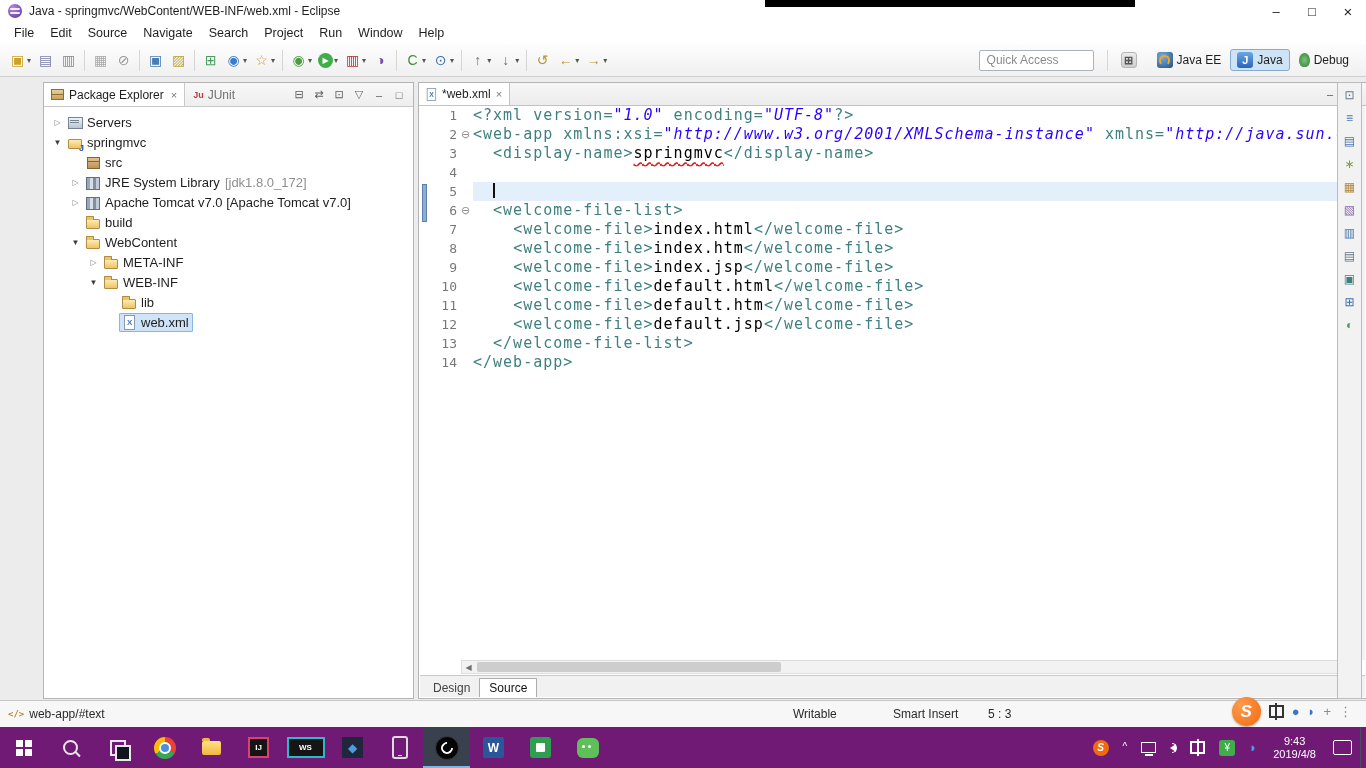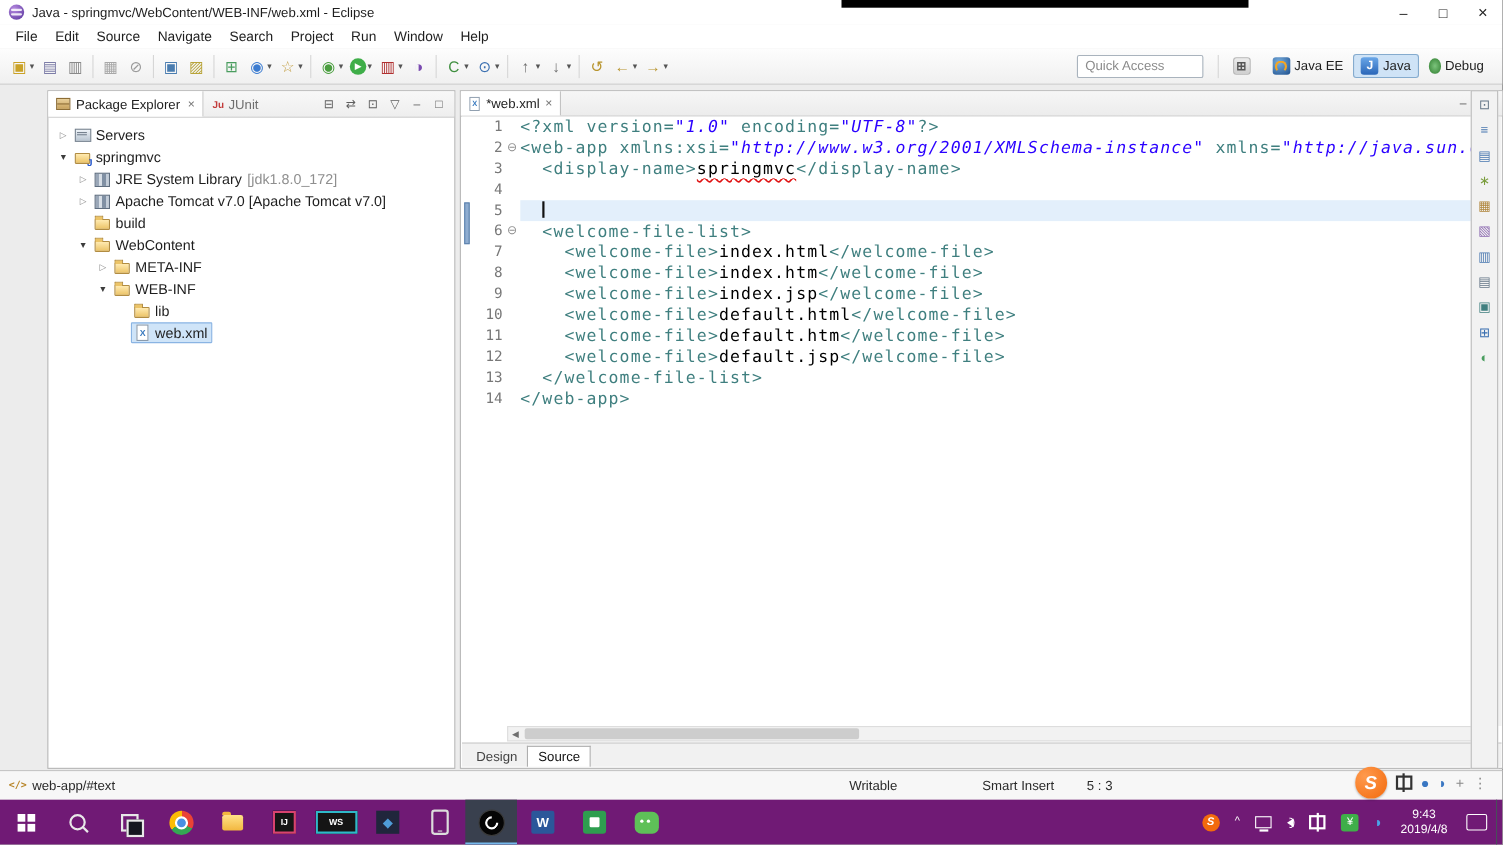--- a/index.html
+++ b/index.html
@@ -318,20 +318,27 @@
           </span>
         </div>
         <div class="tree-row" style="padding-left: 6px;">
           <span class="tree-arrow exp">▼</span>
           <span class="row-inner">
             <span class="ticon ticon-project"></span>
             <span class="tree-label">springmvc</span>
           </span>
         </div>
         <div class="tree-row" style="padding-left: 24px;">
+          <span class="tree-arrow"></span>
+          <span class="row-inner">
+            <span class="ticon ticon-src"></span>
+            <span class="tree-label">src</span>
+          </span>
+        </div>
+        <div class="tree-row" style="padding-left: 24px;">
           <span class="tree-arrow">▷</span>
           <span class="row-inner">
             <span class="ticon ticon-library"></span>
             <span class="tree-label">JRE System Library</span>
             <span class="tree-deco">[jdk1.8.0_172]</span>
           </span>
         </div>
         <div class="tree-row" style="padding-left: 24px;">
           <span class="tree-arrow">▷</span>
           <span class="row-inner">
@@ -497,21 +504,21 @@
       <span class="dock-ico" style="color: rgb(63, 127, 127);">▣</span>
       <span class="dock-ico" style="color: rgb(58, 111, 176);">⊞</span>
       <span class="dock-ico" style="color: rgb(74, 157, 95);">◐</span>
     </div>
 
   <div class="statusbar">
     <span class="sb-ctx">
       <span class="sb-ico">&lt;/&gt;</span>
       <span>web-app/#text</span>
     </span>
-    <span class="sb-field" style="left:772px;">Writable</span>
+    <span class="sb-field" style="left:793px;">Writable</span>
     <span class="sb-field" style="left:893px;">Smart Insert</span>
     <span class="sb-field" style="left:988px;">5 : 3</span>
   </div>
 
   <div class="imebar">
     <span class="sogou-big">S</span>
     <span class="cnbox"></span>
     <span class="ime-ico">●</span>
     <span class="ime-ico">◗</span>
     <span class="ime-ico gray">+</span>

